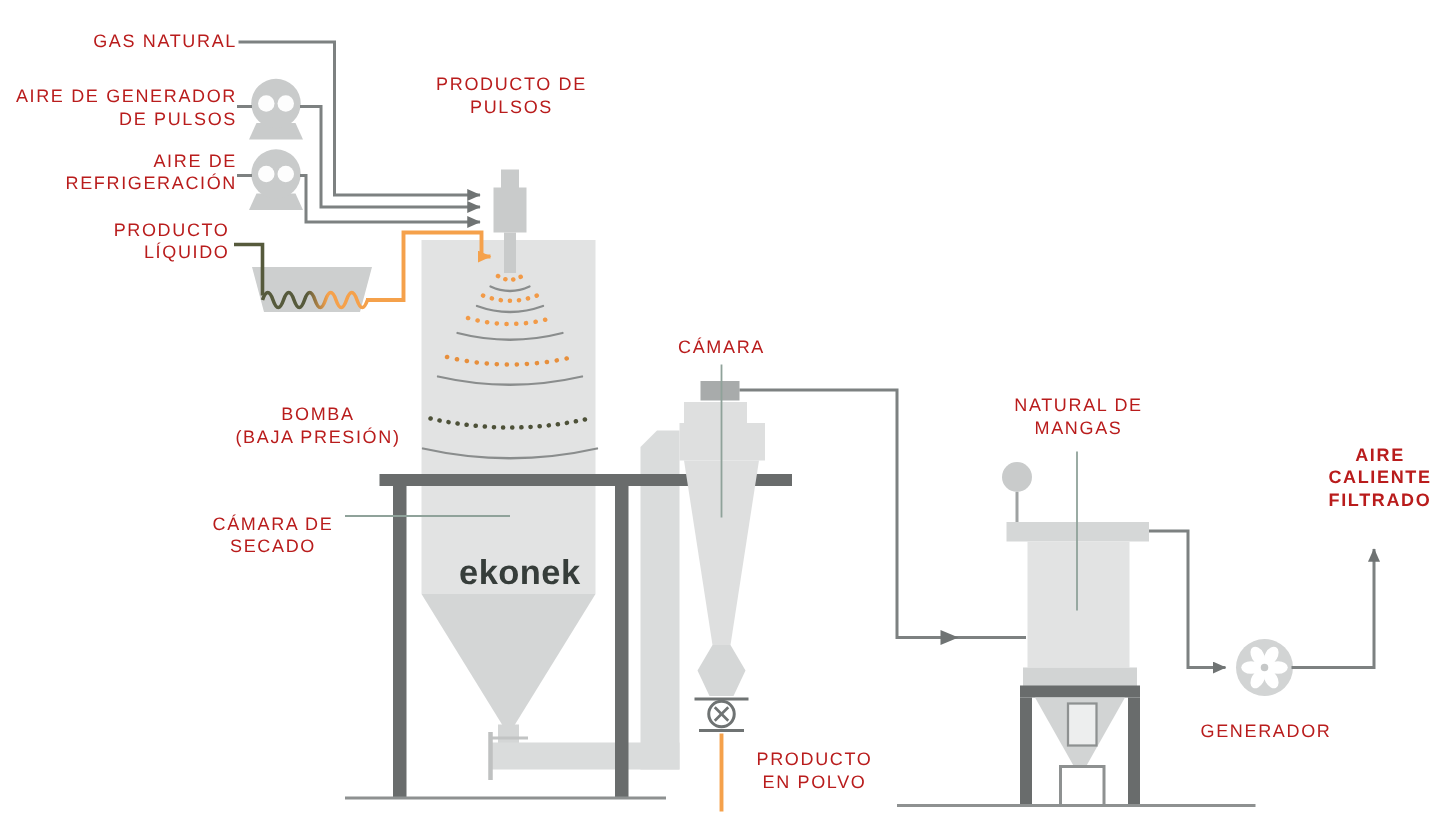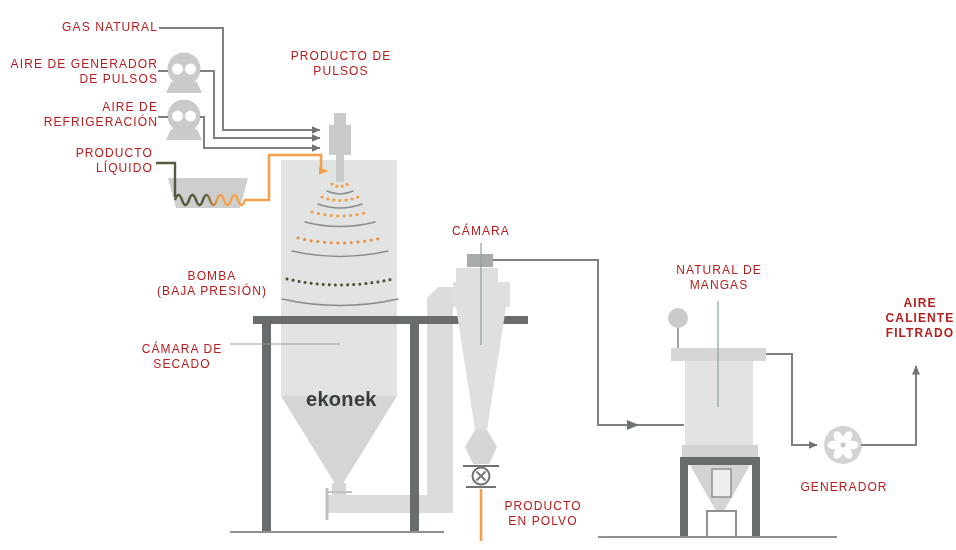--- a/index.html
+++ b/index.html
@@ -3,22 +3,22 @@
 <meta charset="utf-8">
 <style>
   html,body{margin:0;padding:0;background:#fff;}
   #stage{position:relative;width:956px;height:550px;background:#ffffff;overflow:hidden;
          font-family:"Liberation Sans",sans-serif;}
   #stage svg{position:absolute;left:0;top:0;}
   .lbl{position:absolute;font-size:12px;letter-spacing:1.1px;line-height:15px;
        color:#b91c1c;white-space:pre-line;}
   .lbl.r{text-align:right;}
   .lbl.c{text-align:center;}
-  .brand{position:absolute;font-size:20px;font-weight:bold;letter-spacing:.3px;
-         color:#363D3A;margin-top:20px;}
+  .brand{position:absolute;font-size:23px;font-weight:bold;letter-spacing:.3px;
+         color:#363D3A;}
 </style>
 </head>
 <body>
 
 <div id="stage">
 
 <svg width="956" height="550" viewBox="0 0 956 550">
   <defs>
     <marker id="ag" markerWidth="10" markerHeight="9" refX="8.5" refY="4" orient="auto" markerUnits="userSpaceOnUse">
       <path d="M0,0 L9,4 L0,8 Z" fill="#6F7373"></path>

